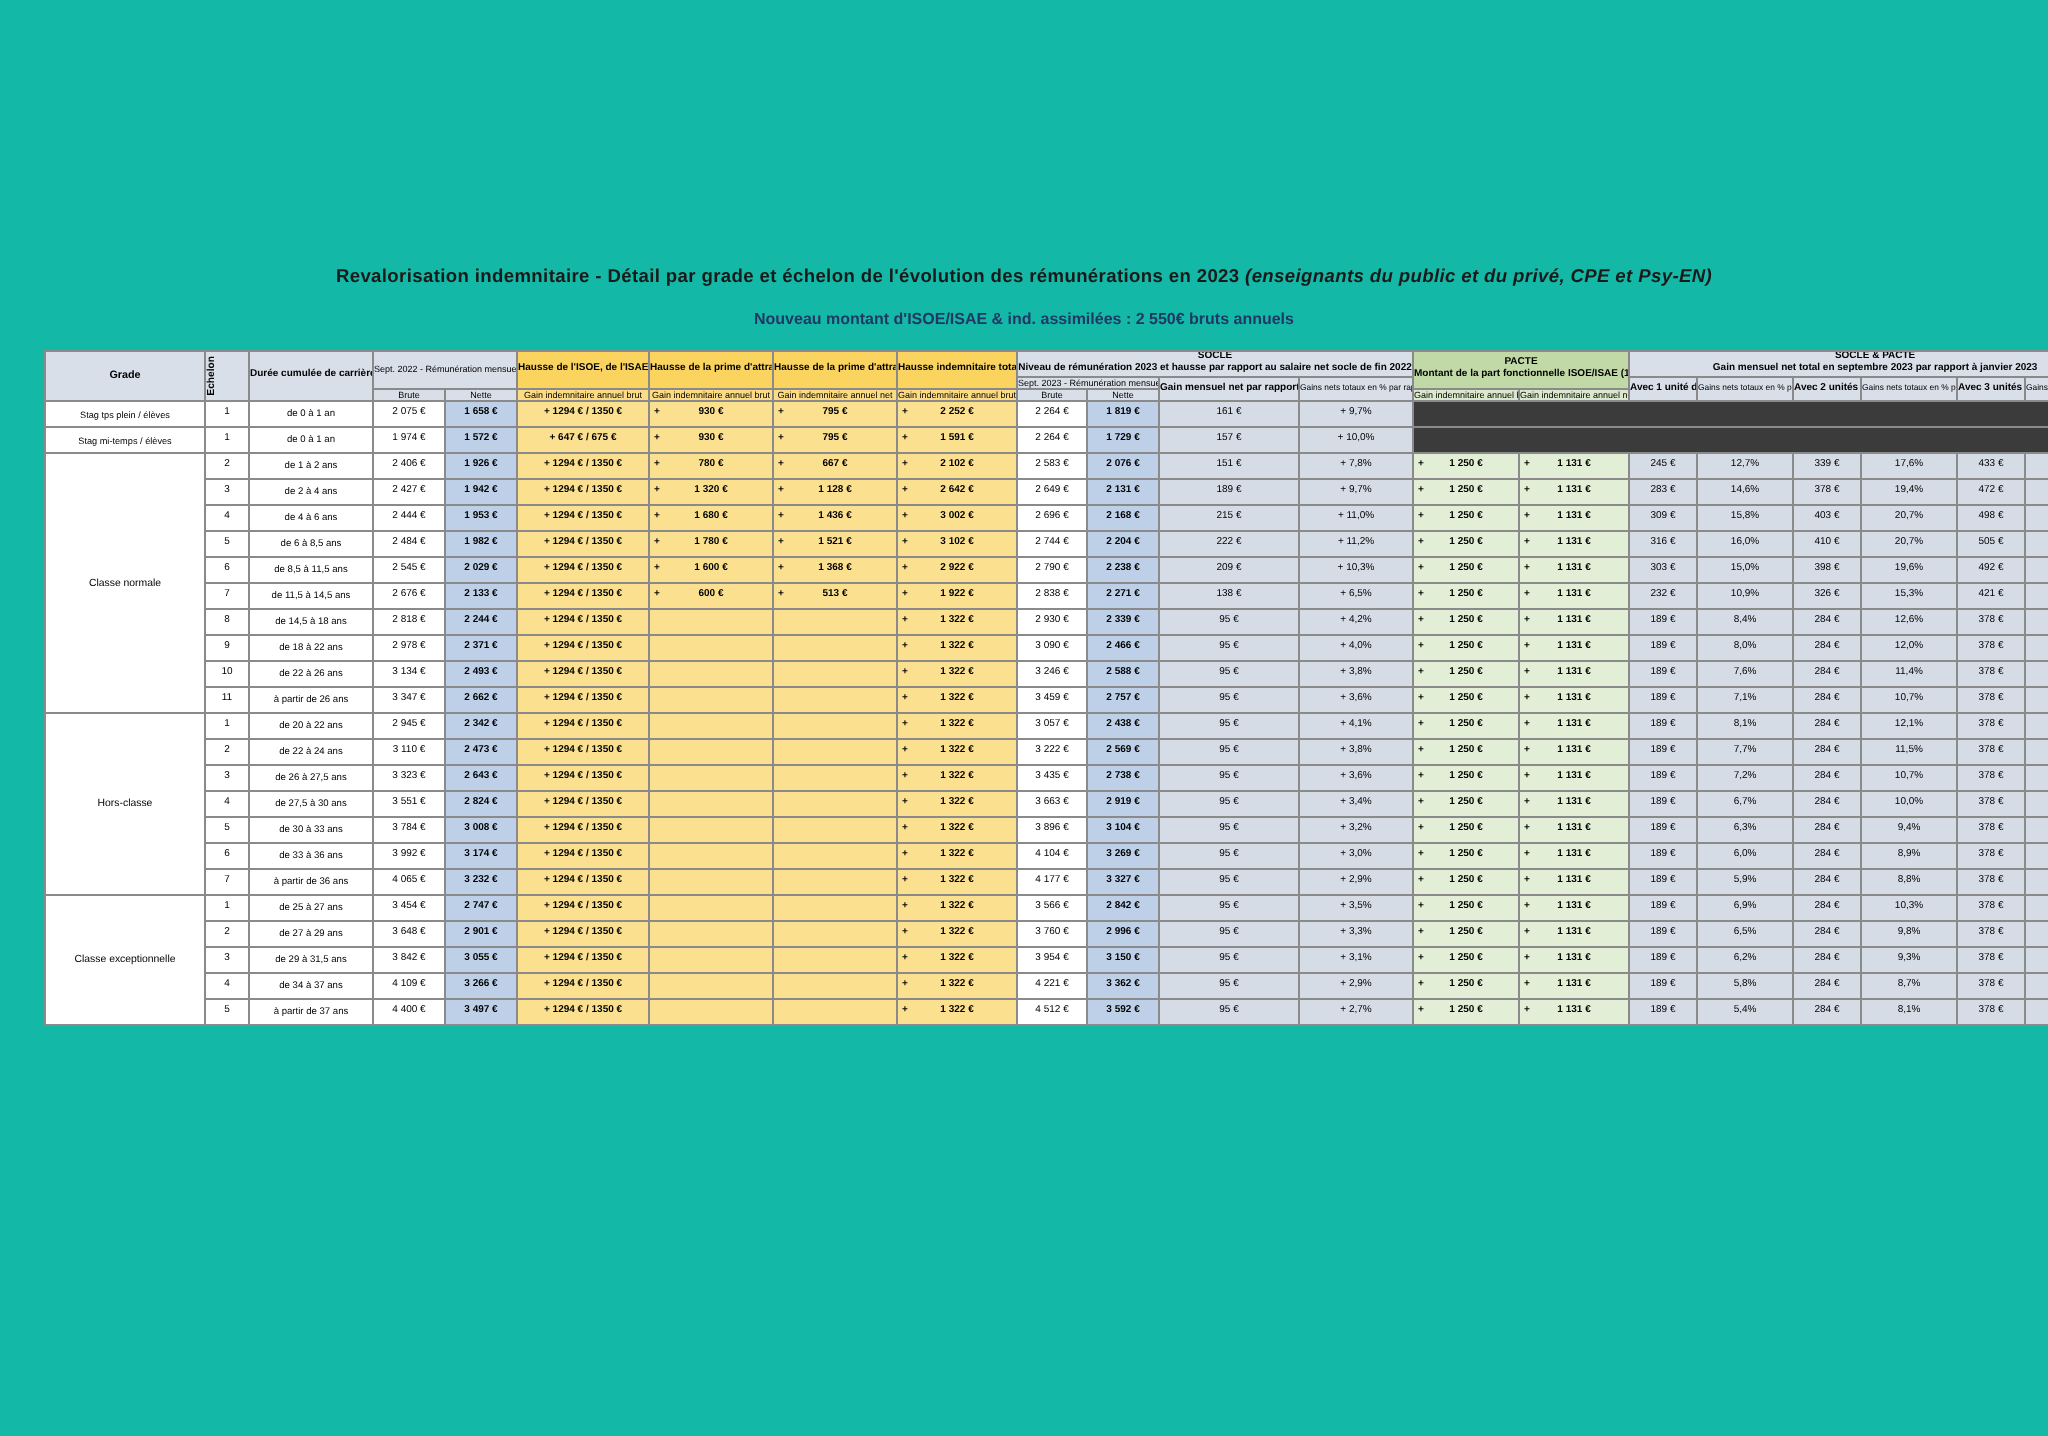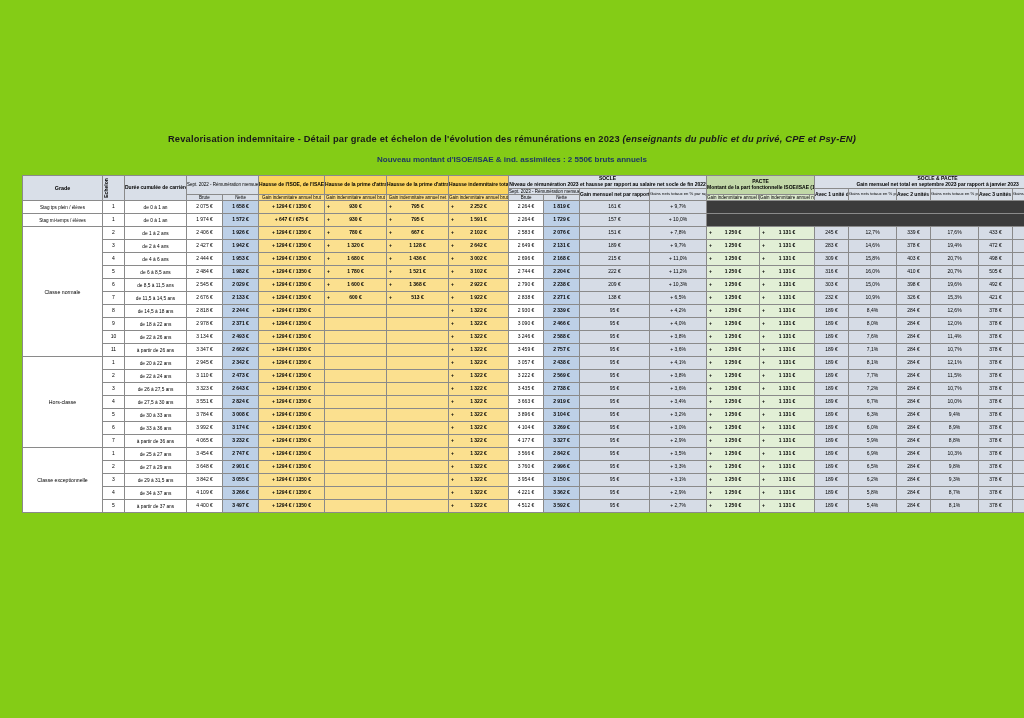--- a/index.html
+++ b/index.html
@@ -6,21 +6,21 @@
   html, body {
     margin: 0; padding: 0;
     width: 1024px; height: 718px;
     background: #ffffff;
     font-family: "Liberation Sans", sans-serif;
     overflow: hidden;
   }
   #page {
     position: relative;
     width: 1024px; height: 718px;
-    background: #84cc16;
+    background: #14b8a6;
   }
   
   .title-block {
     position: absolute;
     top: 128px; left: 0; width: 1024px;
     text-align: center;
   }
   .title-main {
     font-size: 9.3px;
     font-weight: bold;

